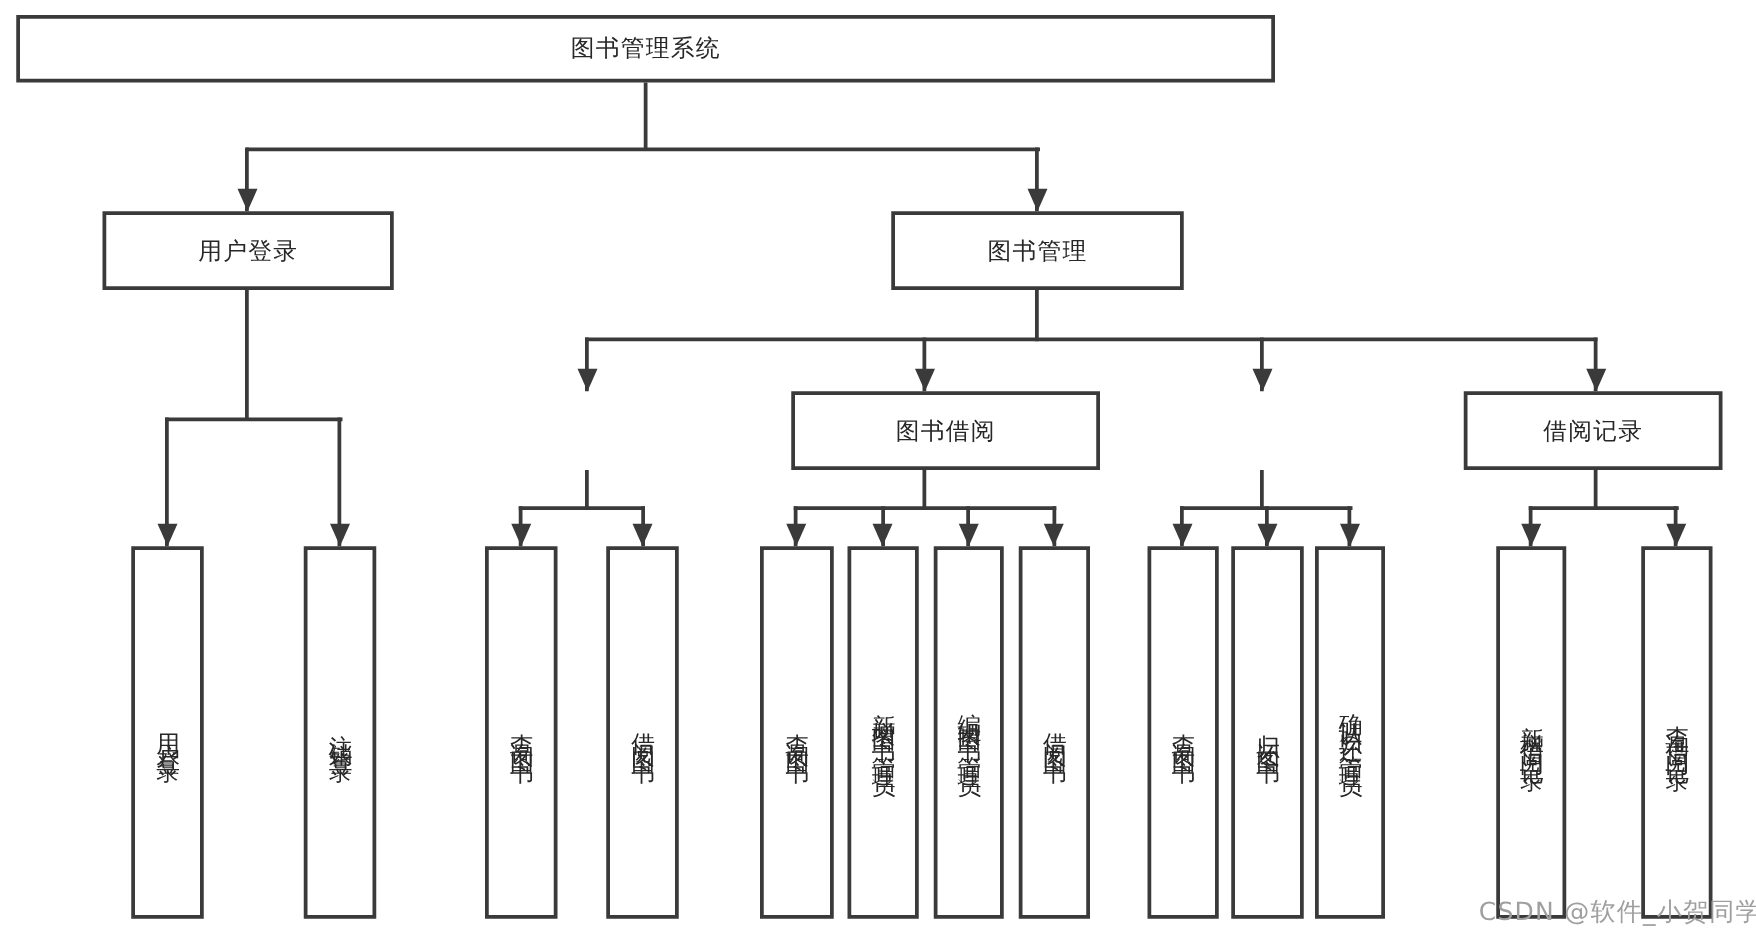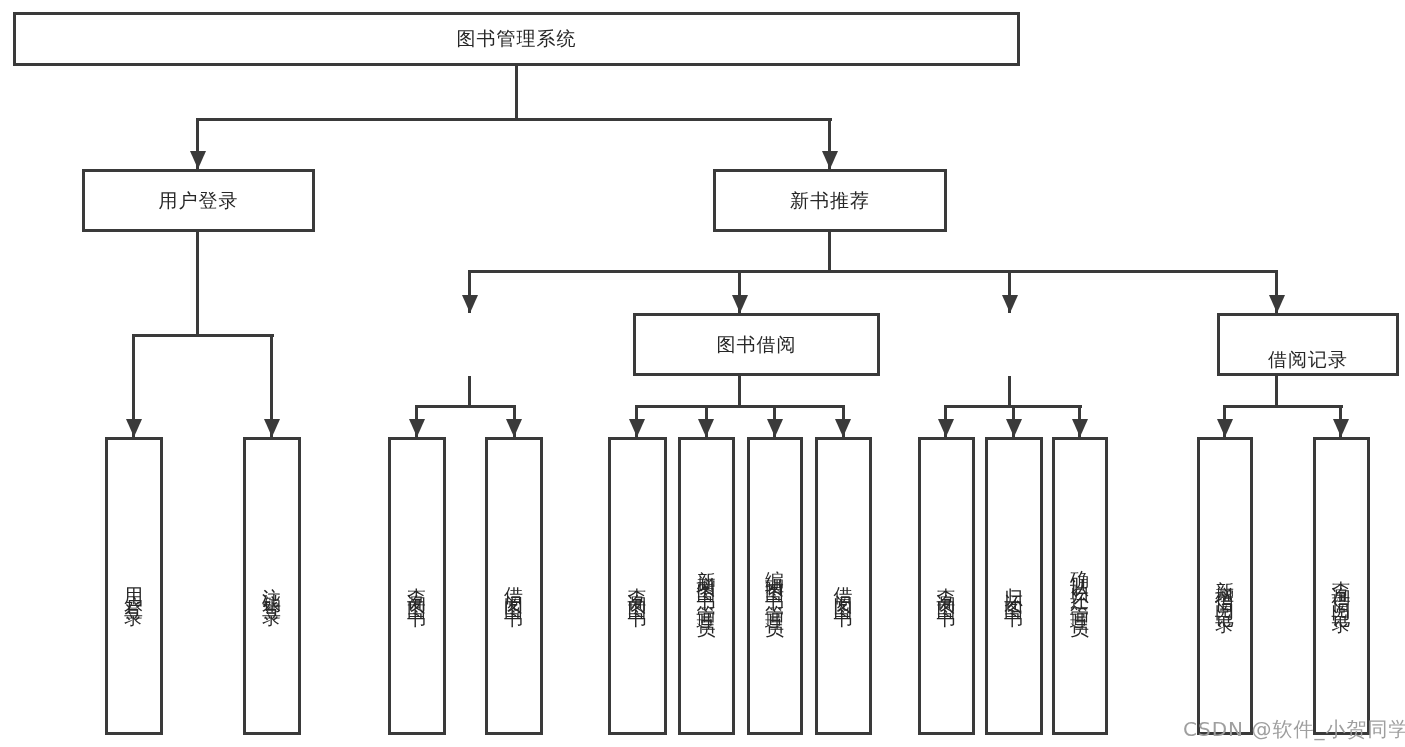--- a/index.html
+++ b/index.html
@@ -59,27 +59,27 @@
 <div class="canvas">
 
   <div class="box" style="left:13px;top:12px;width:1007px;height:54px;">
     <span>图书管理系统</span>
   </div>
 
   <div class="box" style="left:82px;top:169px;width:233px;height:63px;">
     <span>用户登录</span>
   </div>
   <div class="box" style="left:713px;top:169px;width:234px;height:63px;">
-    <span>新书推荐</span>
+    <span>图书管理</span>
   </div>
 
   <div class="box" style="left:633px;top:313px;width:247px;height:63px;">
     <span>图书借阅</span>
   </div>
-  <div class="box" style="left:1217px;top:313px;width:182px;height:63px;align-items:flex-end;">
+  <div class="box" style="left:1171px;top:313px;width:207px;height:63px;">
     <span>借阅记录</span>
   </div>
 
   <div class="box leaf" style="left:105px;top:437px;width:58px;height:298px;">
     <span class="vlabel">用户登录</span>
   </div>
   <div class="box leaf" style="left:243px;top:437px;width:58px;height:298px;">
     <span class="vlabel">注销登录</span>
   </div>
   <div class="box leaf" style="left:388px;top:437px;width:58px;height:298px;">

